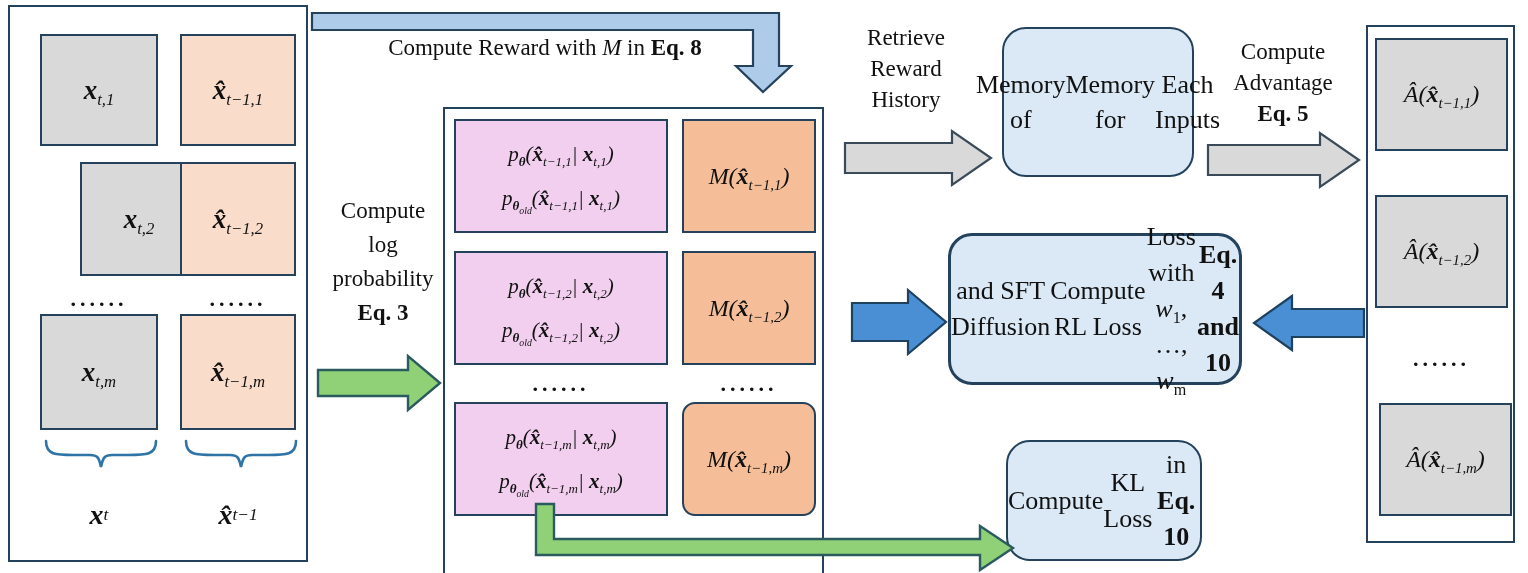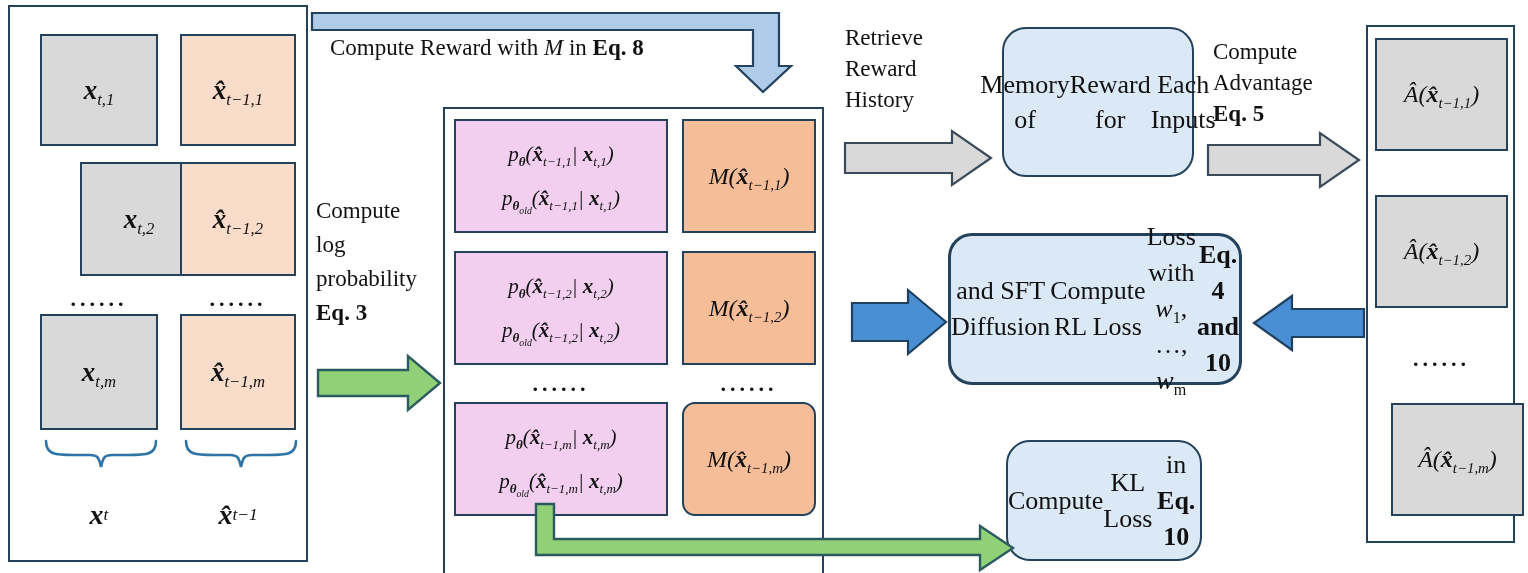--- a/index.html
+++ b/index.html
@@ -13,21 +13,21 @@
   .peach{background:#FADCCB;}
   .pink{background:#F2CFEF;flex-direction:column;justify-content:space-evenly;padding:2px 1px;}
   .orange{background:#F5BE98;}
   .blue-round{background:#DBE9F6;border:2.5px solid #24425C;border-radius:24px;
        display:flex;align-items:center;justify-content:center;
        text-align:center;z-index:1;}
   .math{font-style:italic;}
   .f27{font-size:27px;}
   .f24{font-size:24px;}
   .f21{font-size:21px;line-height:1.25;}
-  .lbl{font-size:23px;line-height:31px;text-align:left;z-index:3;}
+  .lbl{font-size:23px;line-height:31px;text-align:center;z-index:3;}
   .bigline{font-size:26px;line-height:35px;}
   .dots{font-weight:bold;font-size:22px;letter-spacing:4px;display:flex;
         align-items:center;justify-content:center;position:absolute;}
   sub{font-size:0.62em;line-height:0;}
   sub sub{font-size:0.75em;}
   svg.overlay{position:absolute;left:0;top:0;z-index:2;pointer-events:none;}
   .arr-band{fill:#AECBEA;stroke:#24425C;stroke-width:2.2;}
   .arr-green{fill:#90D077;stroke:#2B5B5E;stroke-width:2.4;}
   .arr-gray{fill:#D9D9D9;stroke:#3A4A58;stroke-width:2.2;}
   .arr-blue{fill:#4A8FD3;stroke:#1F4160;stroke-width:2.2;}
@@ -107,28 +107,28 @@
   </div>
 
   <div class="abs panel" style="left:1366px;top:25px;width:149px;height:518px;">
     <div class="box gray math f24" style="left:7px;top:11px;width:133px;height:113px;">
       <span>Â(<b>x̂</b><sub>t−1,1</sub>)</span>
     </div>
     <div class="box gray math f24" style="left:7px;top:168px;width:133px;height:113px;">
       <span>Â(<b>x̂</b><sub>t−1,2</sub>)</span>
     </div>
     <div class="dots" style="left:7px;top:320px;width:133px;height:24px;">......</div>
-    <div class="box gray math f24" style="left:23px;top:376px;width:133px;height:113px;">
+    <div class="box gray math f24" style="left:11px;top:376px;width:133px;height:113px;">
       <span>Â(<b>x̂</b><sub>t−1,m</sub>)</span>
     </div>
   </div>
 
   <div class="abs blue-round bigline" style="left:1002px;top:27px;width:192px;height:150px;">
     <div>Memory of</div>
-    <div>Reward for</div>
+    <div>Memory for</div>
     <div>Each Inputs</div>
   </div>
 
   <div class="abs blue-round" style="left:948px;top:233px;width:294px;height:152px;font-size:26px;line-height:36px;border-width:3px;">
     <div>and SFT Diffusion</div>
     <div>Compute RL Loss</div>
     <div>Loss with <i>w</i><sub>1</sub>, …, <i>w</i><sub>m</sub></div>
     <div><b>Eq. 4 and 10</b></div>
   </div>
 

